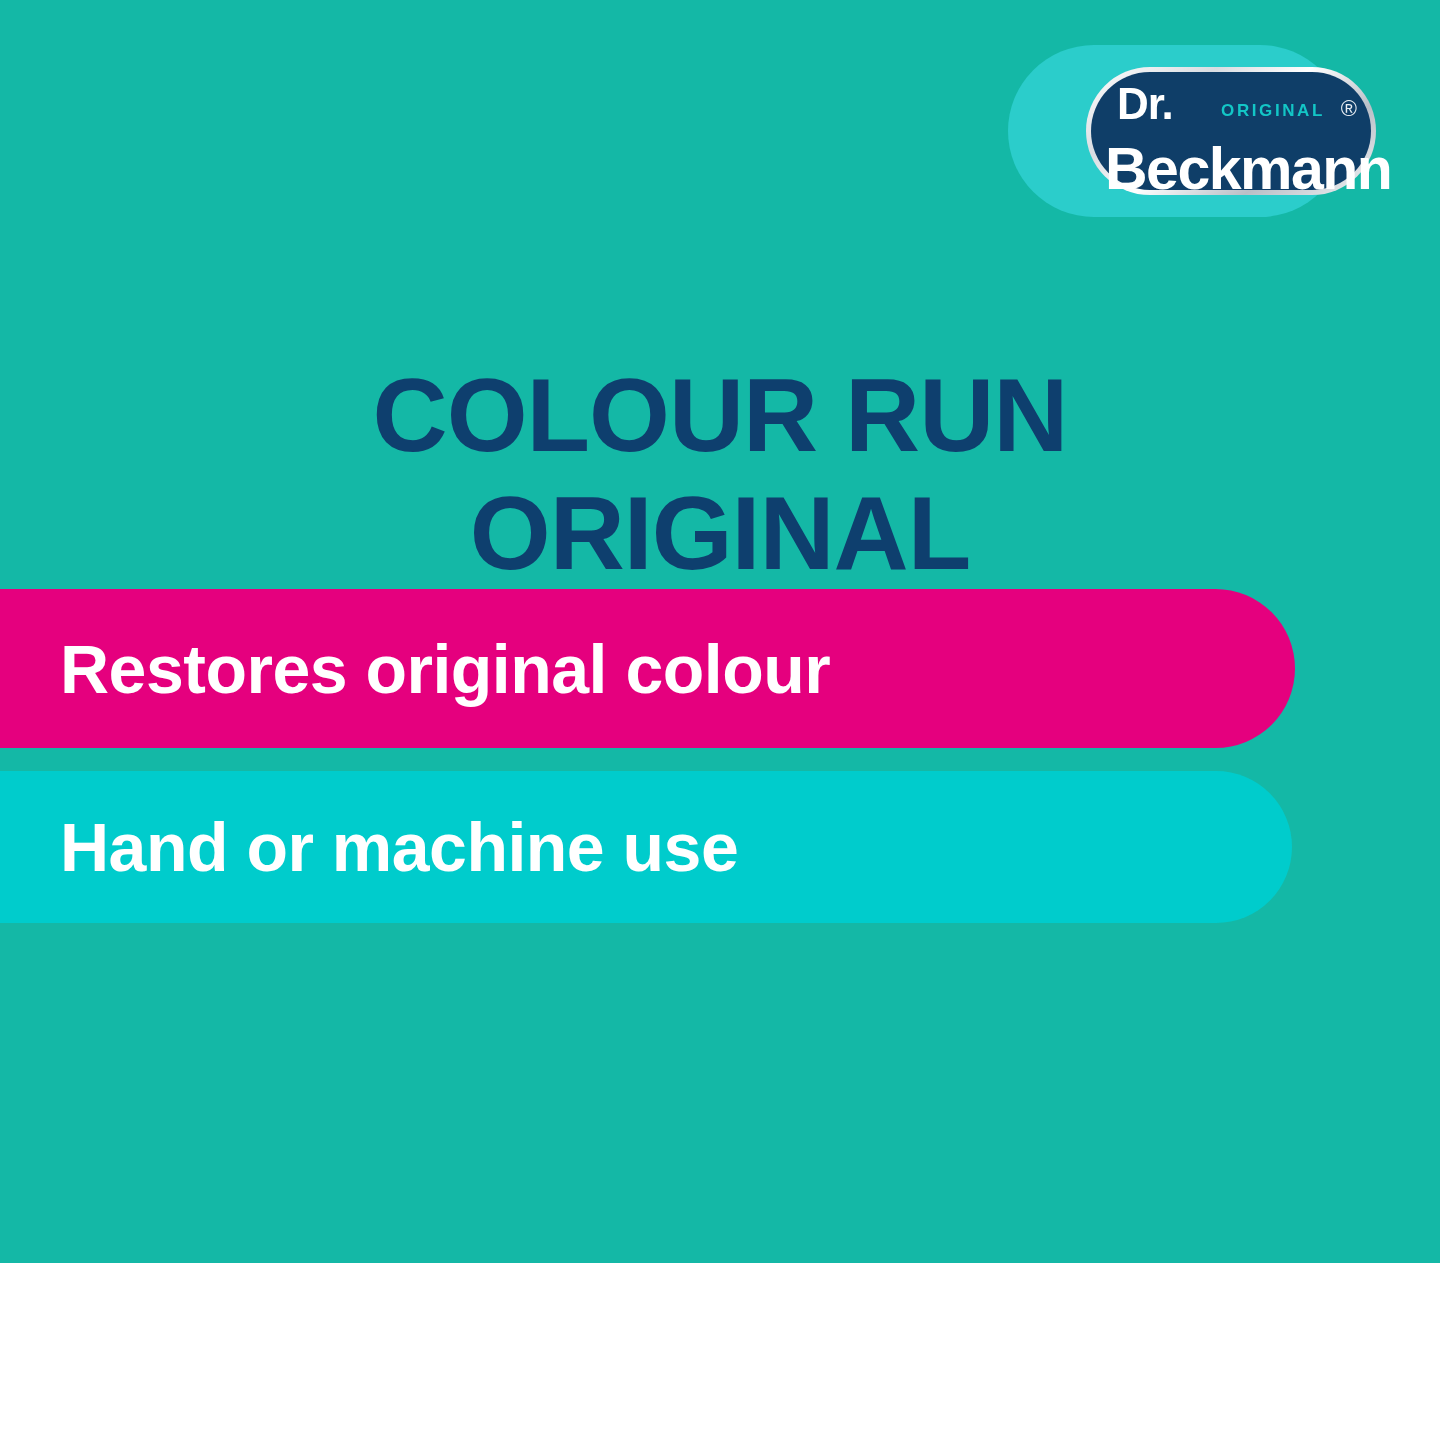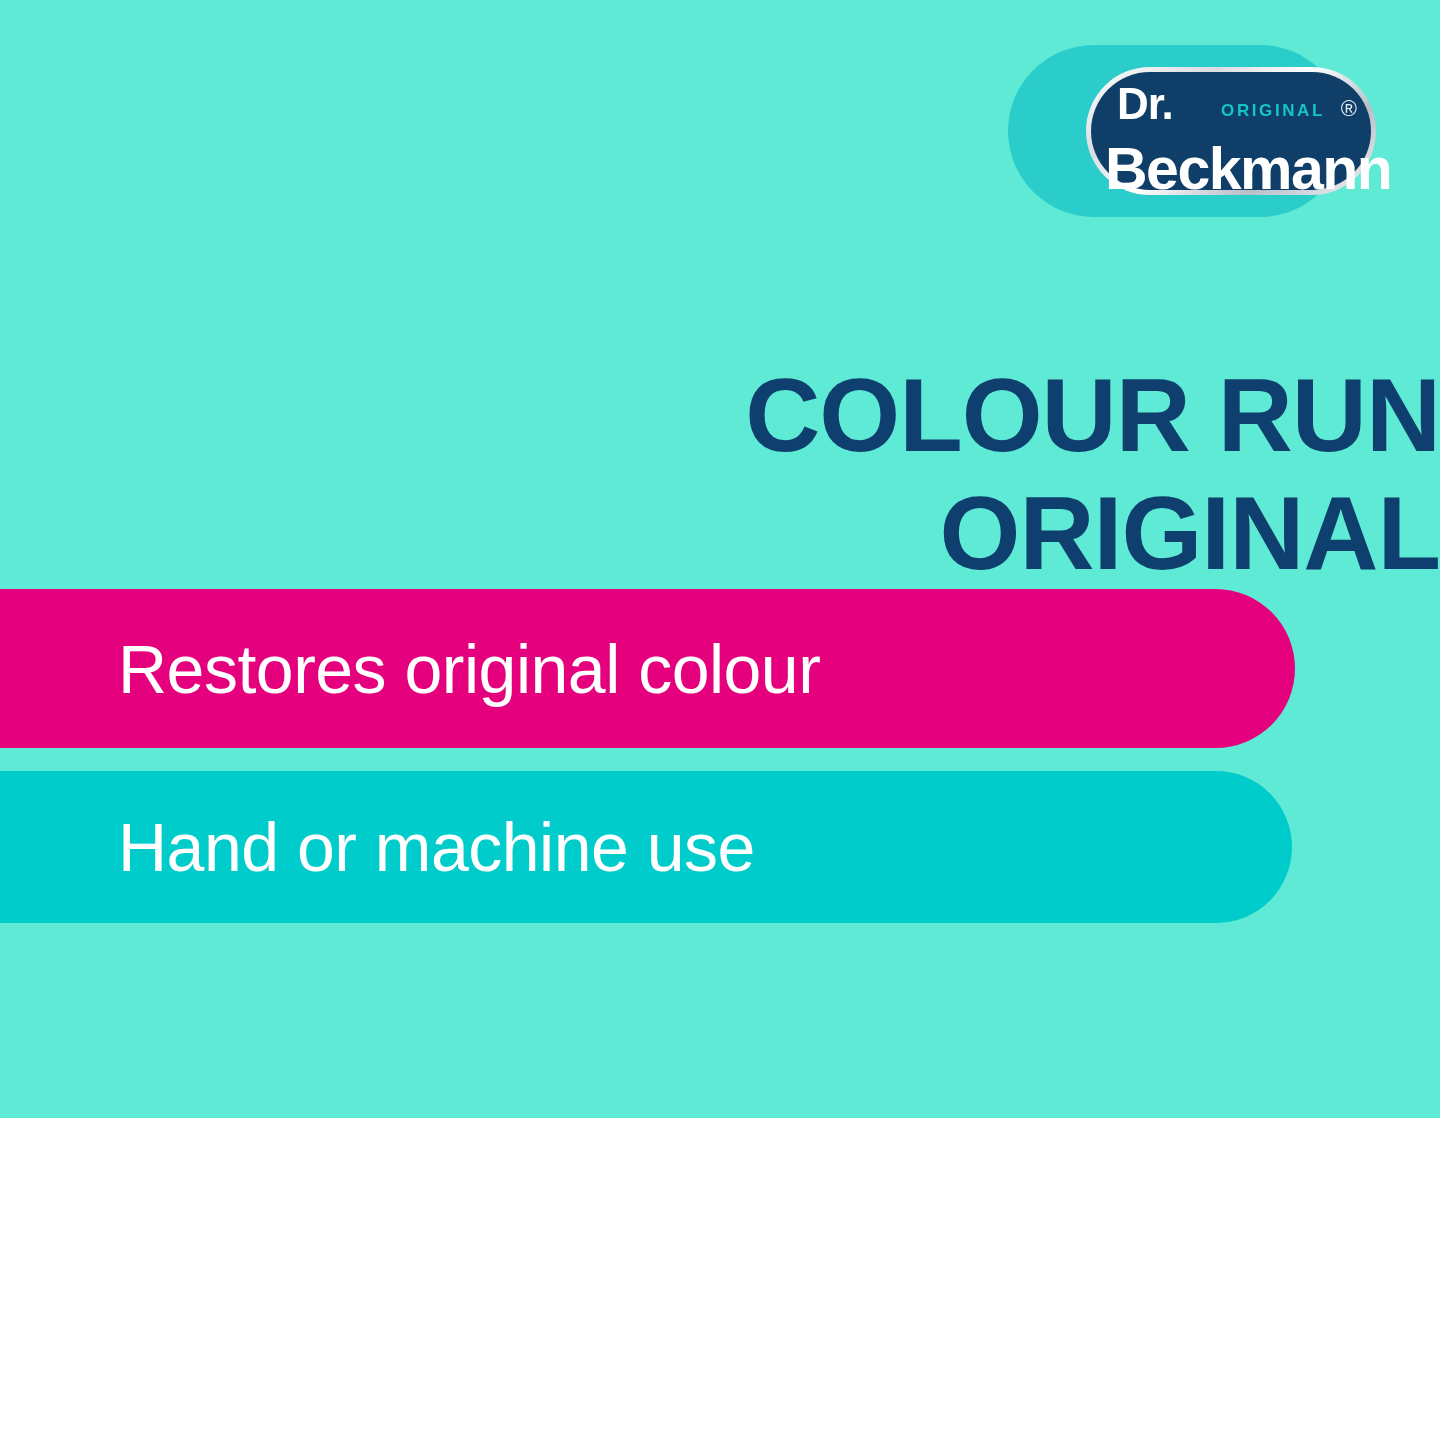--- a/index.html
+++ b/index.html
@@ -9,22 +9,22 @@
   body {
     width: 1440px;
     height: 1440px;
     overflow: hidden;
     font-family: "Liberation Sans", sans-serif;
   }
 
   .poster {
     position: relative;
     width: 1440px;
-    height: 1118px;
-    background: #5eead4;
+    height: 1263px;
+    background: #14b8a6;
     overflow: hidden;
   }
 
   
   .logo-block {
     position: absolute;
     top: 45px;
     left: 1008px;
     width: 338px;
     height: 172px;
@@ -103,21 +103,20 @@
     width: 1440px;
     text-align: center;
     color: #0e3f6e;
     font-size: 104px;
     font-weight: bold;
     line-height: 1.14;
     letter-spacing: -1px;
   }
   .headline-line {
     display: block;
-    text-align: right;
   }
 
   
   .bars {
     position: absolute;
     top: 589px;
     left: 0;
     width: 1440px;
   }
   .bar {
@@ -127,24 +126,24 @@
     margin-bottom: 23px;
     border-top-right-radius: 999px;
     border-bottom-right-radius: 999px;
   }
   .bar-1 { height: 159px; width: 1295px; background: #e5007e; }
   .bar-2 { height: 151px; width: 1292px; background: #00cccc; }
   .bar-3 { height: 153px; width: 1296px; background: #00cccc; }
   .bar-4 { height: 152px; width: 1292px; background: #00cccc; }
 
   .bar-label {
-    padding-left: 118px;
+    padding-left: 60px;
     color: #ffffff;
     font-size: 68px;
-    font-weight: normal;
+    font-weight: bold;
     letter-spacing: -0.5px;
     line-height: 1;
     white-space: nowrap;
   }
   .bar-3 .bar-label { font-size: 66px; }
 </style>
 </head>
 <body>
 
 <div class="poster">

